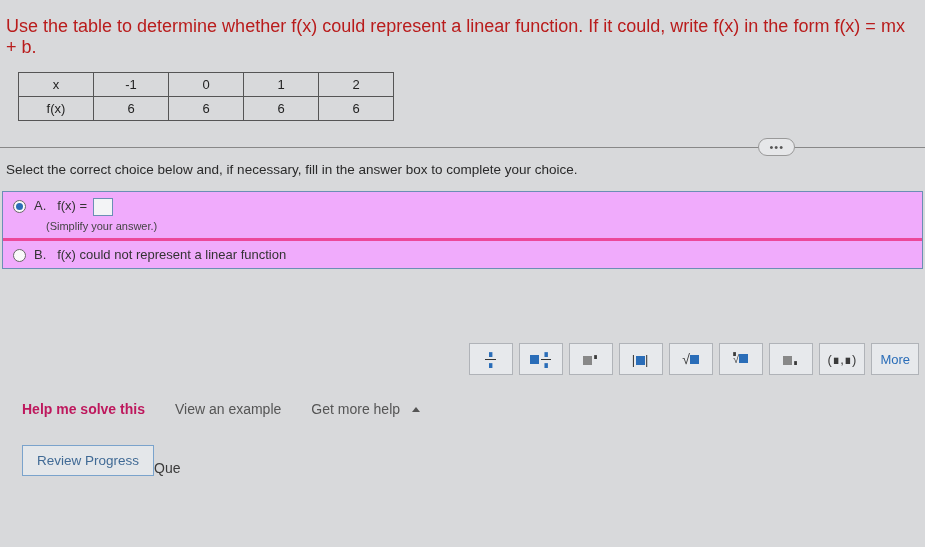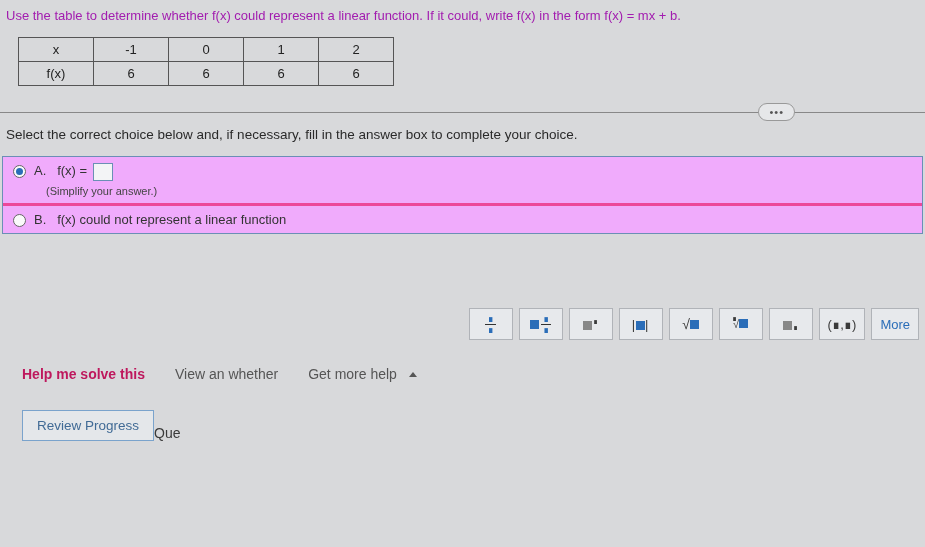--- a/index.html
+++ b/index.html
@@ -6,23 +6,23 @@
     body {
       font-family: Arial, sans-serif;
       background: #d8d9db;
       width: 925px;
       height: 547px;
       overflow: hidden;
       color: #2a2a2a;
       font-size: 13px;
     }
     .question-text {
-      padding: 8px 6px 10px 6px;
-      font-size: 13px;
-      color: #a21caf;
+      padding: 16px 6px 10px 6px;
+      font-size: 18px;
+      color: #b91c1c;
     }
     .data-table {
       border-collapse: collapse;
       margin: 4px 0 0 18px;
     }
     .data-table td {
       border: 1px solid #555;
       text-align: center;
       padding: 4px 0;
       width: 75px;
@@ -249,21 +249,21 @@
   </div>
   <div class="tool-btn">
     <span><span class="sqg"></span><span style="font-size:8px;vertical-align:bottom;margin-left:1px">∎</span></span>
   </div>
   <div class="tool-btn">(∎,∎)</div>
   <div class="tool-btn more">More</div>
 </div>
 
 <div class="help-row">
   <span class="help-link">Help me solve this</span>
-  <span class="help-link weak">View an whether</span>
+  <span class="help-link weak">View an example</span>
   <span class="help-link weak get-more">
     <span>Get more help</span>
     <span class="caret-up"></span>
   </span>
 </div>
 
 <div class="bottom-row">
   <button class="review-btn">Review Progress</button>
   <span class="que">Que</span>
 </div>

